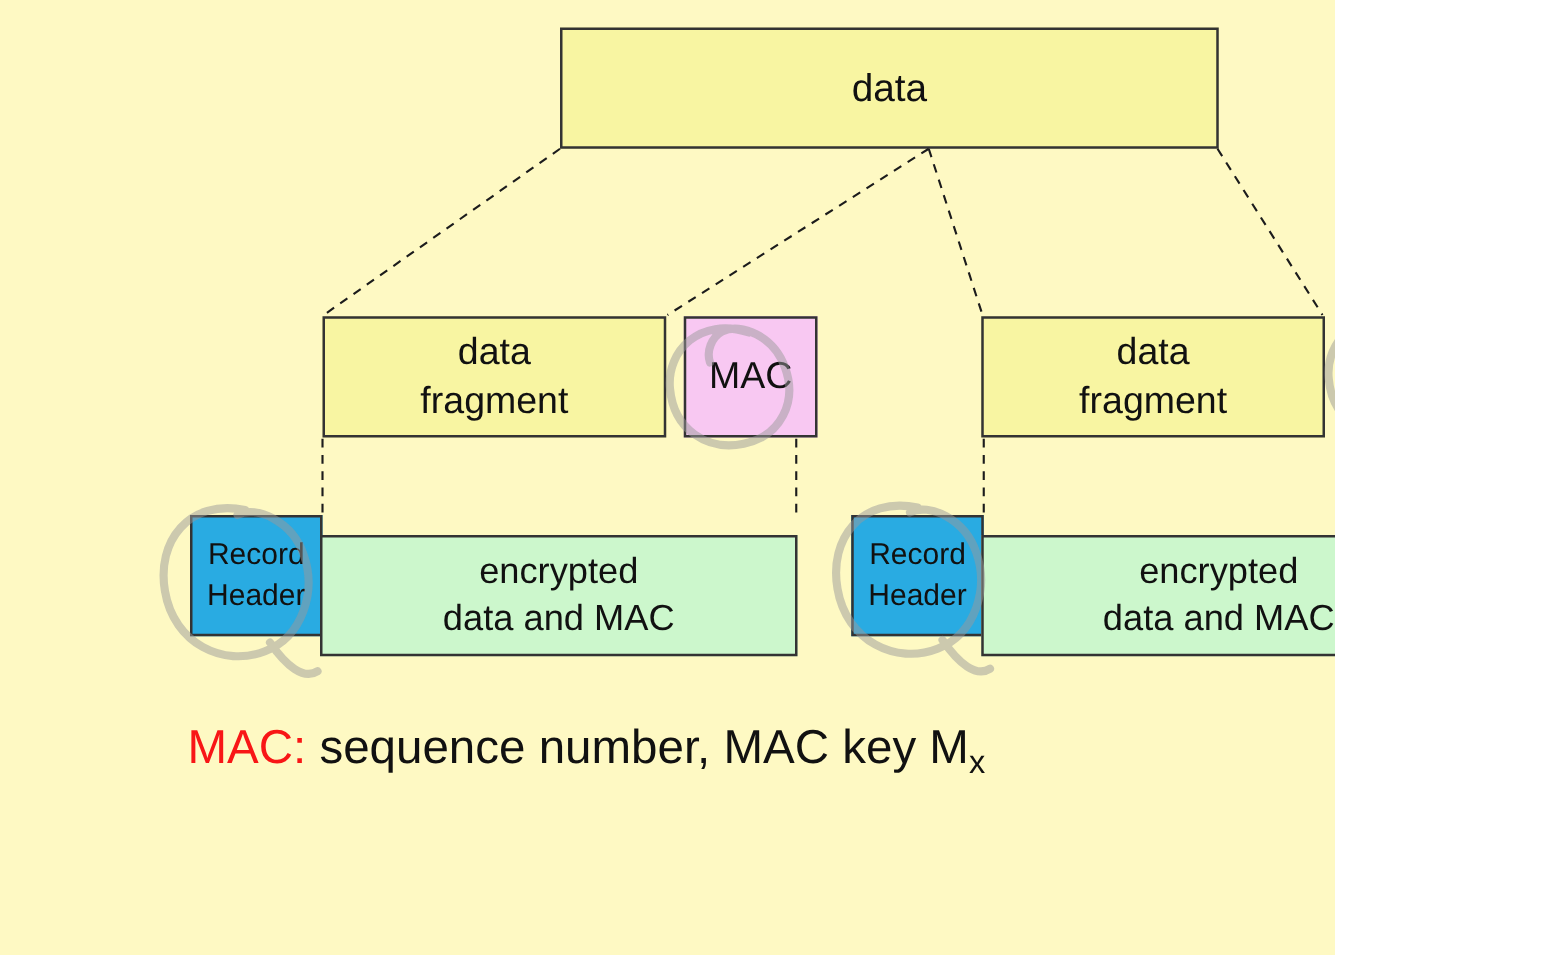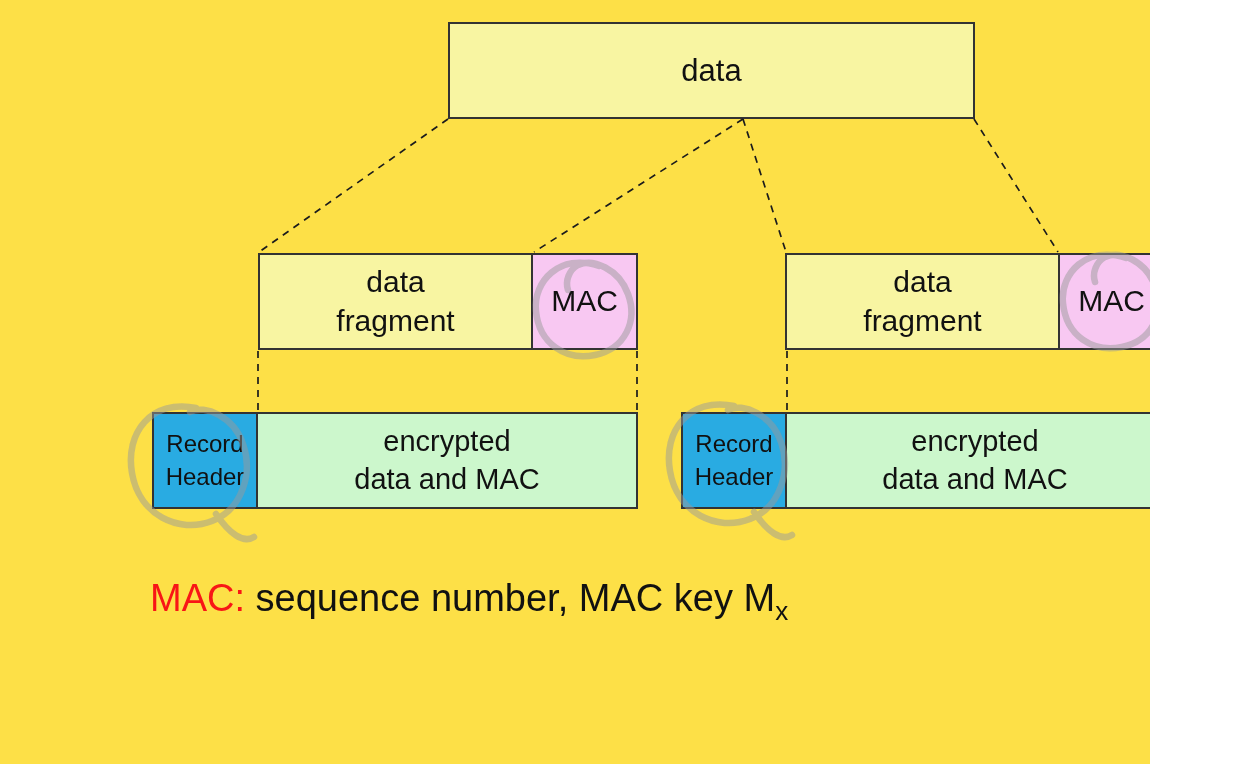--- a/index.html
+++ b/index.html
@@ -1,29 +1,29 @@
 <!DOCTYPE html>
 <html><head>
 <meta charset="utf-8">
 <style>
   html,body{margin:0;padding:0;background:#ffffff;}
   .canvas{
-    position:relative;width:1150px;height:764px;background:#fde047;overflow:hidden;
+    position:relative;width:1068px;height:764px;background:#fef9c3;overflow:hidden;
     font-family:"Liberation Sans","DejaVu Sans",sans-serif;color:#111;
   }
   .overlay{position:absolute;left:0;top:0;width:1254px;height:764px;z-index:2;pointer-events:none;}
   .box{
     position:absolute;box-sizing:border-box;border:2px solid #333333;z-index:1;
     display:flex;align-items:center;justify-content:center;text-align:center;
   }
   .lbl{white-space:pre-line;line-height:1.28;}
   .yellow{background:#f8f5a2;}
-  .pink{background:#f8c8f2;}
+  .pink{background:#f8c8f2;margin-left:16px;}
   .blue{background:#29abe2;}
-  .green{background:#ccf7cc;}
+  .green{background:#ccf7cc;margin-top:16px;}
 
   .box-top   {left:448px;top:22px;width:527px;height:97px;font-size:31px;}
   .box-frag-l{left:258px;top:253px;width:275px;height:97px;font-size:30px;}
   .box-mac-l {left:531px;top:253px;width:107px;height:97px;font-size:30px;}
   .box-frag-r{left:785px;top:253px;width:275px;height:97px;font-size:30px;}
   .box-mac-r {left:1058px;top:253px;width:107px;height:97px;font-size:30px;}
   .box-hdr-l {left:152px;top:412px;width:106px;height:97px;font-size:24px;}
   .box-enc-l {left:256px;top:412px;width:382px;height:97px;font-size:29px;}
   .box-hdr-r {left:681px;top:412px;width:106px;height:97px;font-size:24px;}
   .box-enc-r {left:785px;top:412px;width:380px;height:97px;font-size:29px;}

